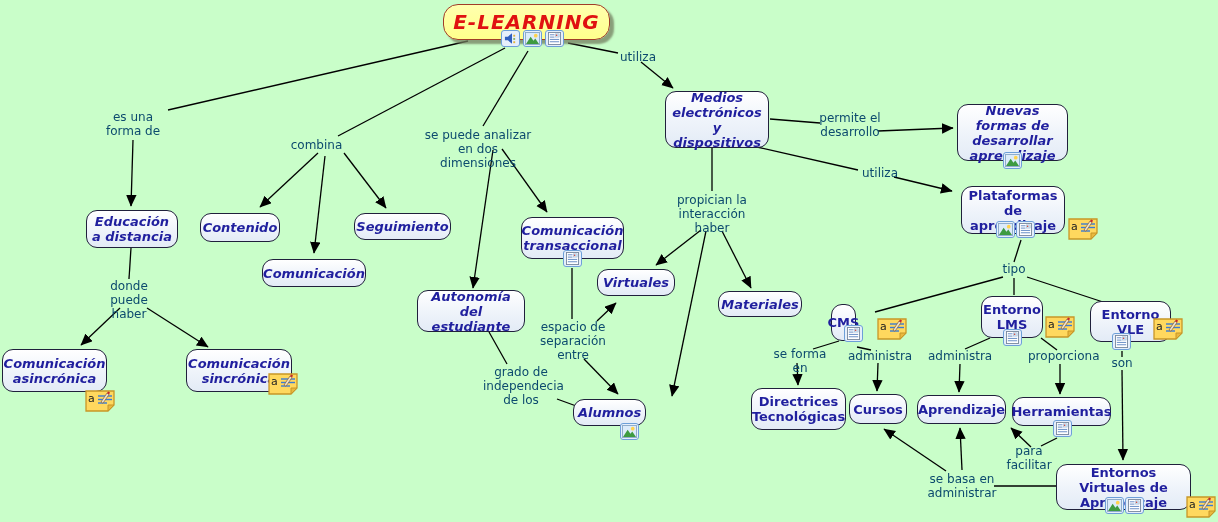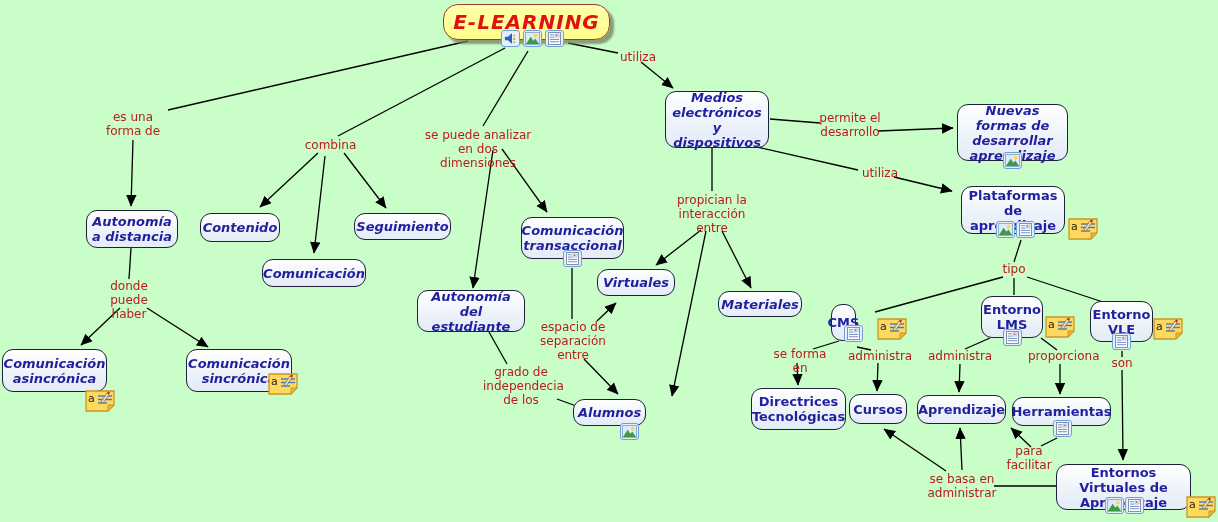--- a/index.html
+++ b/index.html
@@ -19,21 +19,21 @@
   .italic{font-style:italic;}
   .title-node{
     background:linear-gradient(180deg,#ffffae 0%,#ffff8c 100%);
     border:1.8px solid #a03c28;border-radius:15px;
     color:#e01111;font-size:20px;font-weight:bold;font-style:italic;
     letter-spacing:1px;
     box-shadow:4px 4px 2px rgba(115,125,95,0.75);
     z-index:2;
   }
   .label{
-    position:absolute;color:#b91c1c;font-size:12px;line-height:14px;
+    position:absolute;color:#0c4a6e;font-size:12px;line-height:14px;
     text-align:center;
   }
   .mini-icon{
     position:absolute;width:19px;height:17px;box-sizing:border-box;
     background:#e6effb;border:1.5px solid #6d9fd8;border-radius:3px;
     display:flex;align-items:center;justify-content:center;z-index:3;
   }
   .icon-row{position:absolute;display:flex;gap:3px;z-index:3;}
   .icon-row .mini-icon{position:static;}
   .note-icon{position:absolute;width:30px;height:23px;z-index:4;}
@@ -147,21 +147,21 @@
           <use href="#g-image"></use>
         </svg>
       </span>
     <span class="mini-icon">
         <svg class="glyph" width="15" height="13">
           <use href="#g-doc"></use>
         </svg>
       </span>
   </div>
 
-  <div class="node italic" style="left:86px;top:210px;width:92px;height:38px">Autonomía a distancia</div>
+  <div class="node italic" style="left:86px;top:210px;width:92px;height:38px">Educación a distancia</div>
   <div class="node italic" style="left:200px;top:213px;width:80px;height:29px">Contenido</div>
   <div class="node italic" style="left:262px;top:259px;width:104px;height:28px">Comunicación</div>
   <div class="node italic" style="left:354px;top:213px;width:97px;height:27px">Seguimiento</div>
   <div class="node italic" style="left:521px;top:217px;width:103px;height:42px">Comunicación transaccional</div>
   <span class="mini-icon" style="left:563px;top:250px">
       <svg class="glyph" width="15" height="13">
         <use href="#g-doc"></use>
       </svg>
     </span>
   <div class="node italic" style="left:417px;top:290px;width:108px;height:42px">Autonomía del estudiante</div>
@@ -223,21 +223,21 @@
   <span class="mini-icon" style="left:1003px;top:329px">
       <svg class="glyph" width="15" height="13">
         <use href="#g-doc"></use>
       </svg>
     </span>
   <span class="note-icon" style="left:1045px;top:315px">
       <svg class="glyph" width="30" height="23">
         <use href="#g-note"></use>
       </svg>
     </span>
-  <div class="node" style="left:1090px;top:301px;width:63px;height:41px">Entorno VLE</div>
+  <div class="node" style="left:1090px;top:301px;width:81px;height:41px">Entorno VLE</div>
   <span class="mini-icon" style="left:1112px;top:333px">
       <svg class="glyph" width="15" height="13">
         <use href="#g-doc"></use>
       </svg>
     </span>
   <span class="note-icon" style="left:1153px;top:317px">
       <svg class="glyph" width="30" height="23">
         <use href="#g-note"></use>
       </svg>
     </span>
@@ -261,26 +261,26 @@
         <use href="#g-doc"></use>
       </svg>
     </span>
   <span class="note-icon" style="left:1186px;top:495px">
       <svg class="glyph" width="30" height="23">
         <use href="#g-note"></use>
       </svg>
     </span>
 
   <div class="label" style="left:98px;top:110px;width:70px">es una forma de</div>
-  <div class="label" style="left:303px;top:138px;width:55px">combina</div>
+  <div class="label" style="left:289px;top:138px;width:55px">combina</div>
   <div class="label" style="left:424px;top:128px;width:108px">se puede analizar en dos dimensiones</div>
   <div class="label" style="left:616px;top:50px;width:44px">utiliza</div>
   <div class="label" style="left:818px;top:111px;width:64px">permite el desarrollo</div>
   <div class="label" style="left:858px;top:166px;width:44px">utiliza</div>
-  <div class="label" style="left:676px;top:193px;width:72px">propician la interacción entre</div>
+  <div class="label" style="left:676px;top:193px;width:72px">propician la interacción haber</div>
   <div class="label" style="left:540px;top:320px;width:66px">espacio de separación entre</div>
   <div class="label" style="left:483px;top:365px;width:76px">grado de independecia de los</div>
   <div class="label" style="left:92px;top:279px;width:74px">donde puede haber</div>
   <div class="label" style="left:996px;top:262px;width:36px">tipo</div>
   <div class="label" style="left:768px;top:347px;width:64px">se forma en</div>
   <div class="label" style="left:848px;top:349px;width:64px">administra</div>
   <div class="label" style="left:928px;top:349px;width:64px">administra</div>
   <div class="label" style="left:1028px;top:349px;width:68px">proporciona</div>
   <div class="label" style="left:1106px;top:356px;width:32px">son</div>
   <div class="label" style="left:993px;top:444px;width:72px">para facilitar</div>

